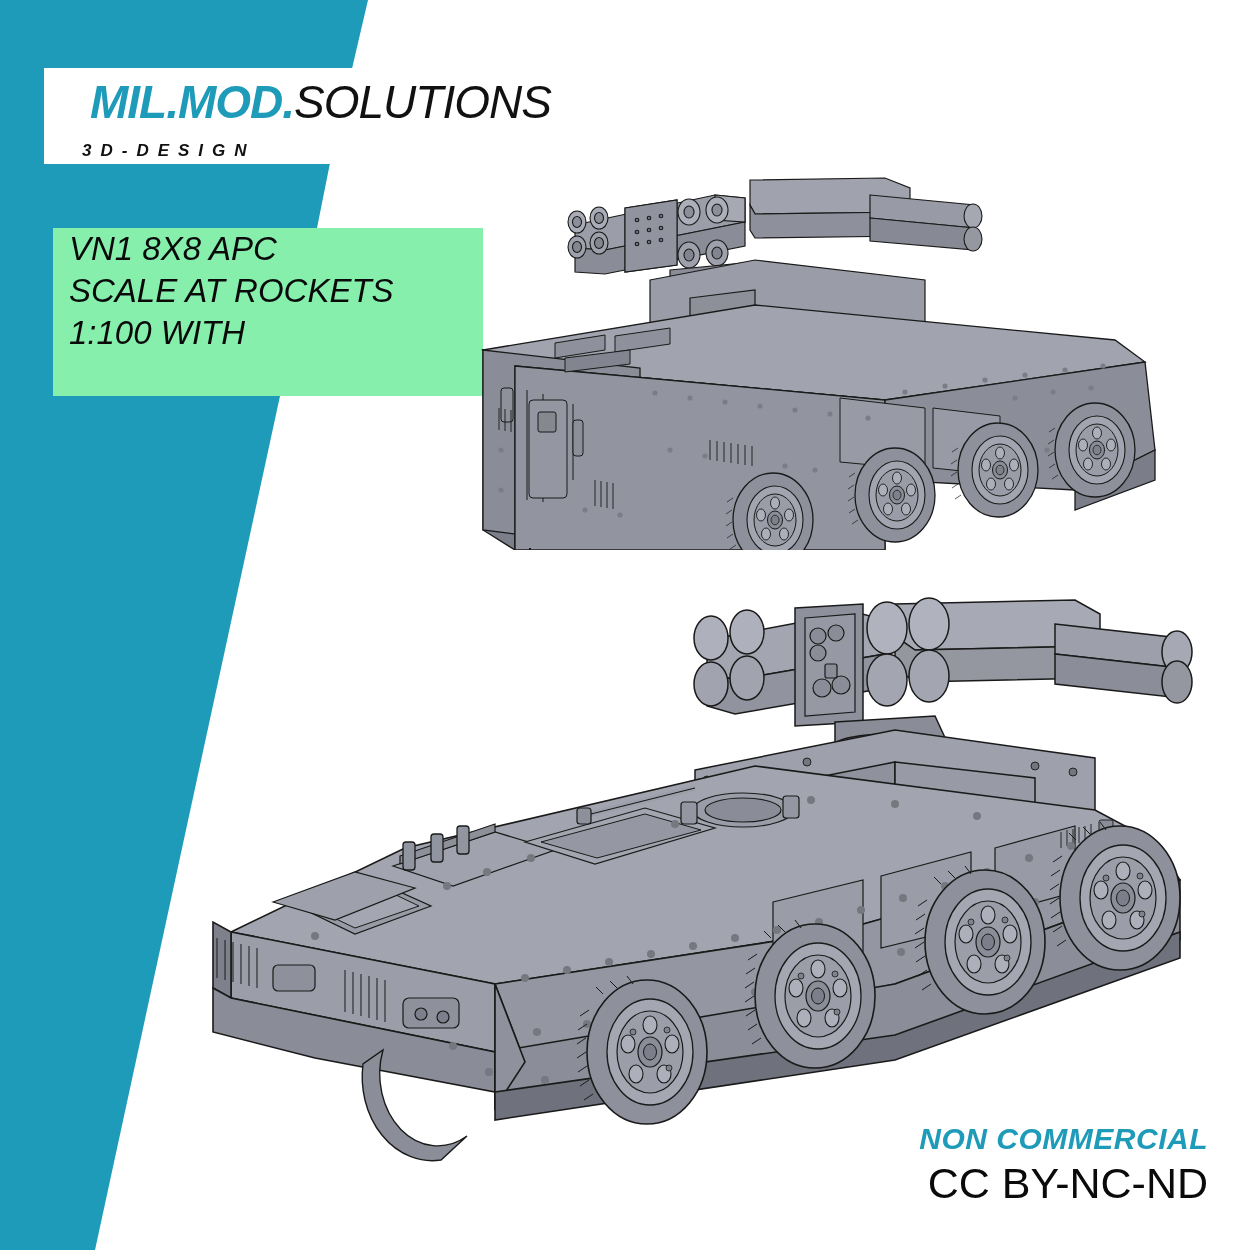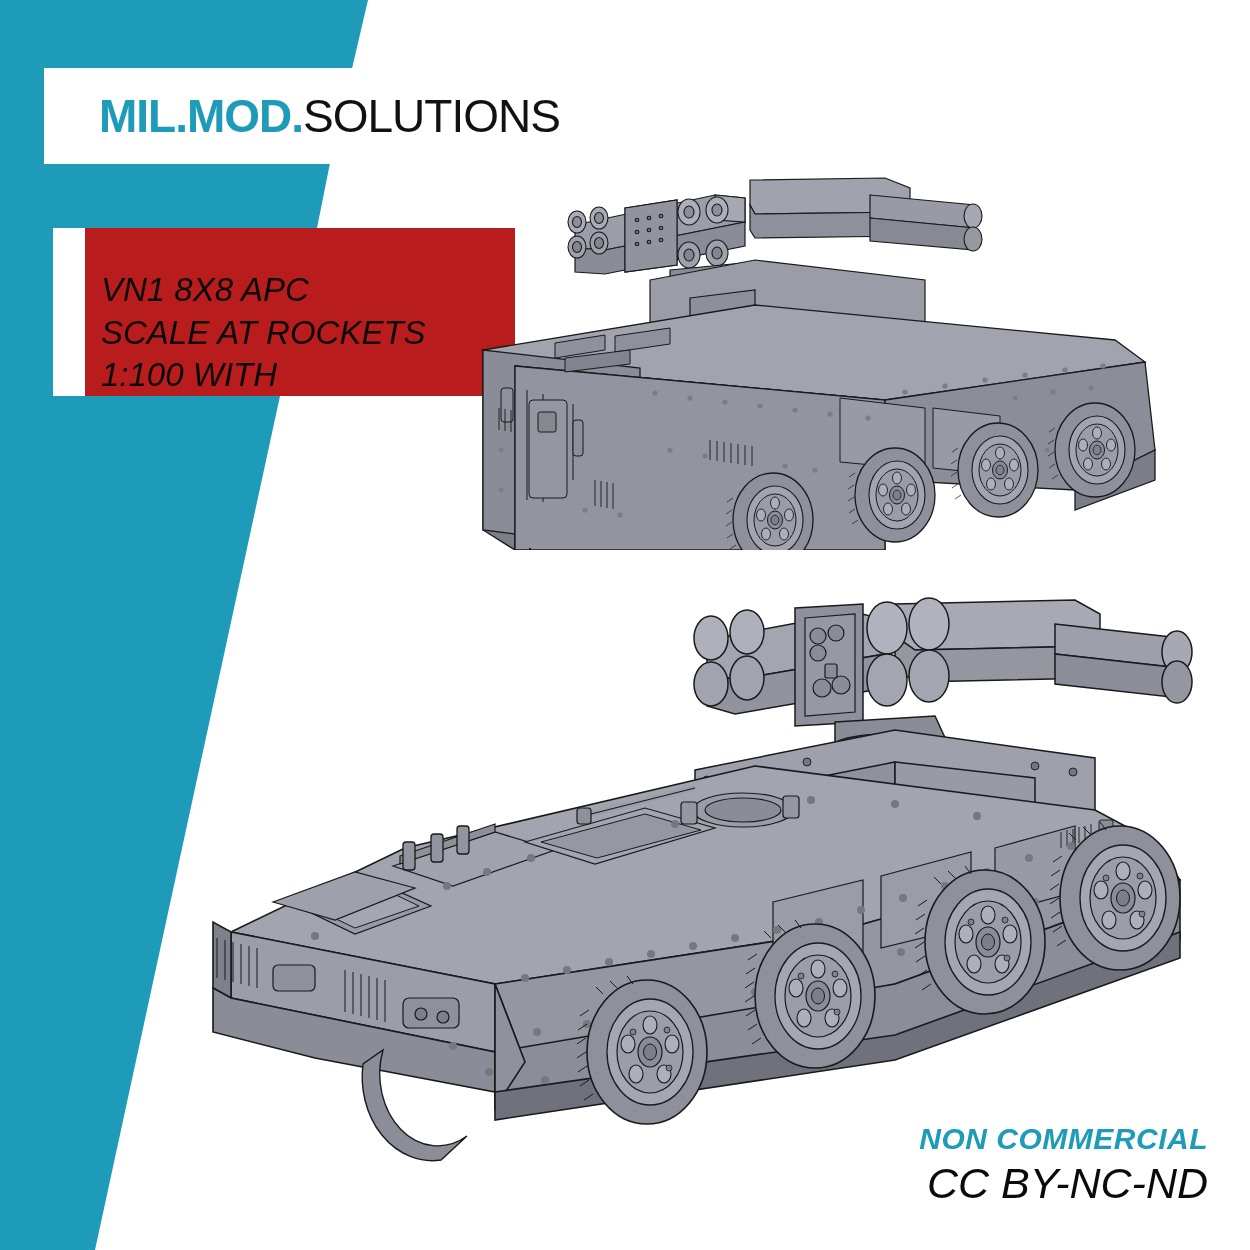--- a/index.html
+++ b/index.html
@@ -38,21 +38,22 @@
     flex-direction: column;
     justify-content: center;
     padding-left: 38px;
     box-sizing: border-box;
   }
   .logo-title {
     font-size: 46px;
     line-height: 1;
     letter-spacing: -1px;
     white-space: nowrap;
-    margin: 17px;
+    font-style: italic;
+    margin: 8px;
   }
   .logo-title .accent {
     color: #1E9BB8;
     font-weight: 700;
   }
   .logo-title .plain {
     color: #111111;
     font-weight: 400;
   }
   .logo-sub {
@@ -65,27 +66,26 @@
     white-space: nowrap;
   }
 
   
   .desc-box {
     position: absolute;
     left: 53px;
     top: 228px;
     width: 430px;
     height: 168px;
-    background: #b91c1c;
+    background: #86efac;
     display: flex;
     flex-direction: column;
-    justify-content: flex-end;
+    justify-content: flex-start;
     padding-left: 16px;
     box-sizing: border-box;
-    margin-left: 32px;
   }
   .desc-line {
     font-size: 33px;
     font-style: italic;
     font-weight: 400;
     color: #0a0a0a;
     line-height: 1.28;
     white-space: nowrap;
   }
 
@@ -101,21 +101,20 @@
     font-weight: 700;
     font-style: italic;
     color: #1E9BB8;
     letter-spacing: 0.5px;
     line-height: 1.15;
     white-space: nowrap;
   }
   .licence-bottom {
     font-size: 43px;
     font-weight: 400;
-    font-style: italic;
     color: #0a0a0a;
     letter-spacing: 0px;
     line-height: 1.15;
     white-space: nowrap;
     margin-top: 2px;
   }
 
   
   .render {
     position: absolute;
@@ -139,20 +138,21 @@
 
     <polygon points="0,396 280,396 95,1250 0,1250" fill="#1E9BB8"></polygon>
 
     <polygon points="0,396 53,396 53,396 0,396" fill="#1E9BB8"></polygon>
   </svg>
 
   <div class="logo-box">
     <div class="logo-title">
       <span class="accent">MIL.MOD.</span><span class="plain">SOLUTIONS</span>
     </div>
+    <div class="logo-sub">3D-DESIGN</div>
   </div>
 
   <div class="desc-box">
     <div class="desc-line">VN1 8X8 APC</div>
     <div class="desc-line">SCALE AT ROCKETS</div>
     <div class="desc-line">1:100 WITH</div>
   </div>
 
   <div class="licence">
     <div class="licence-top">NON COMMERCIAL</div>

